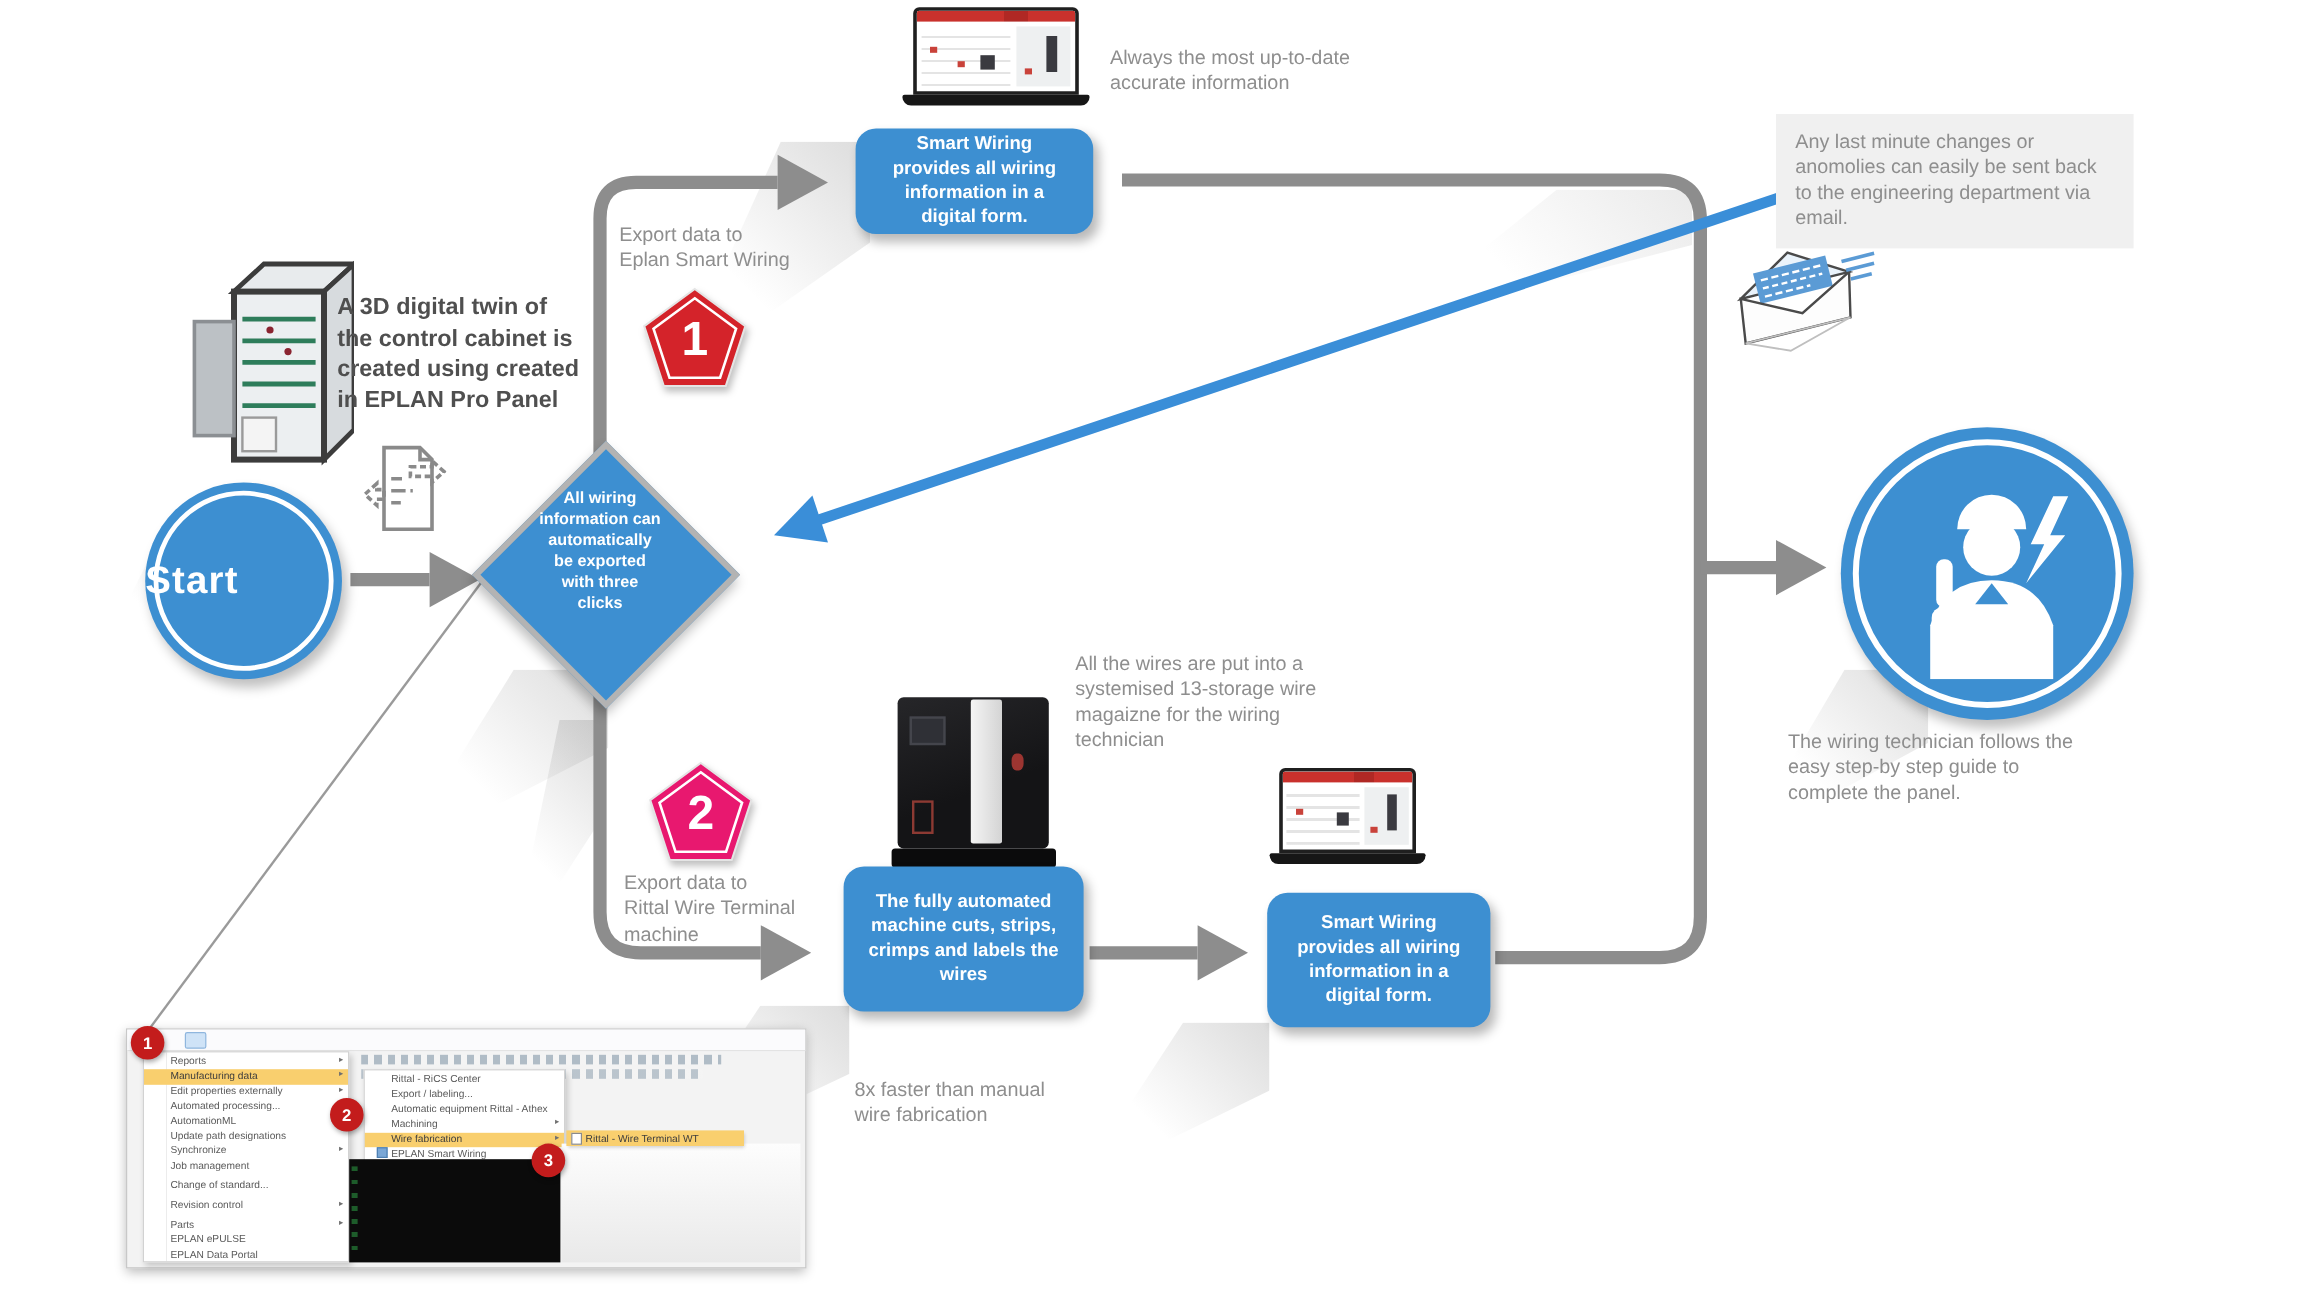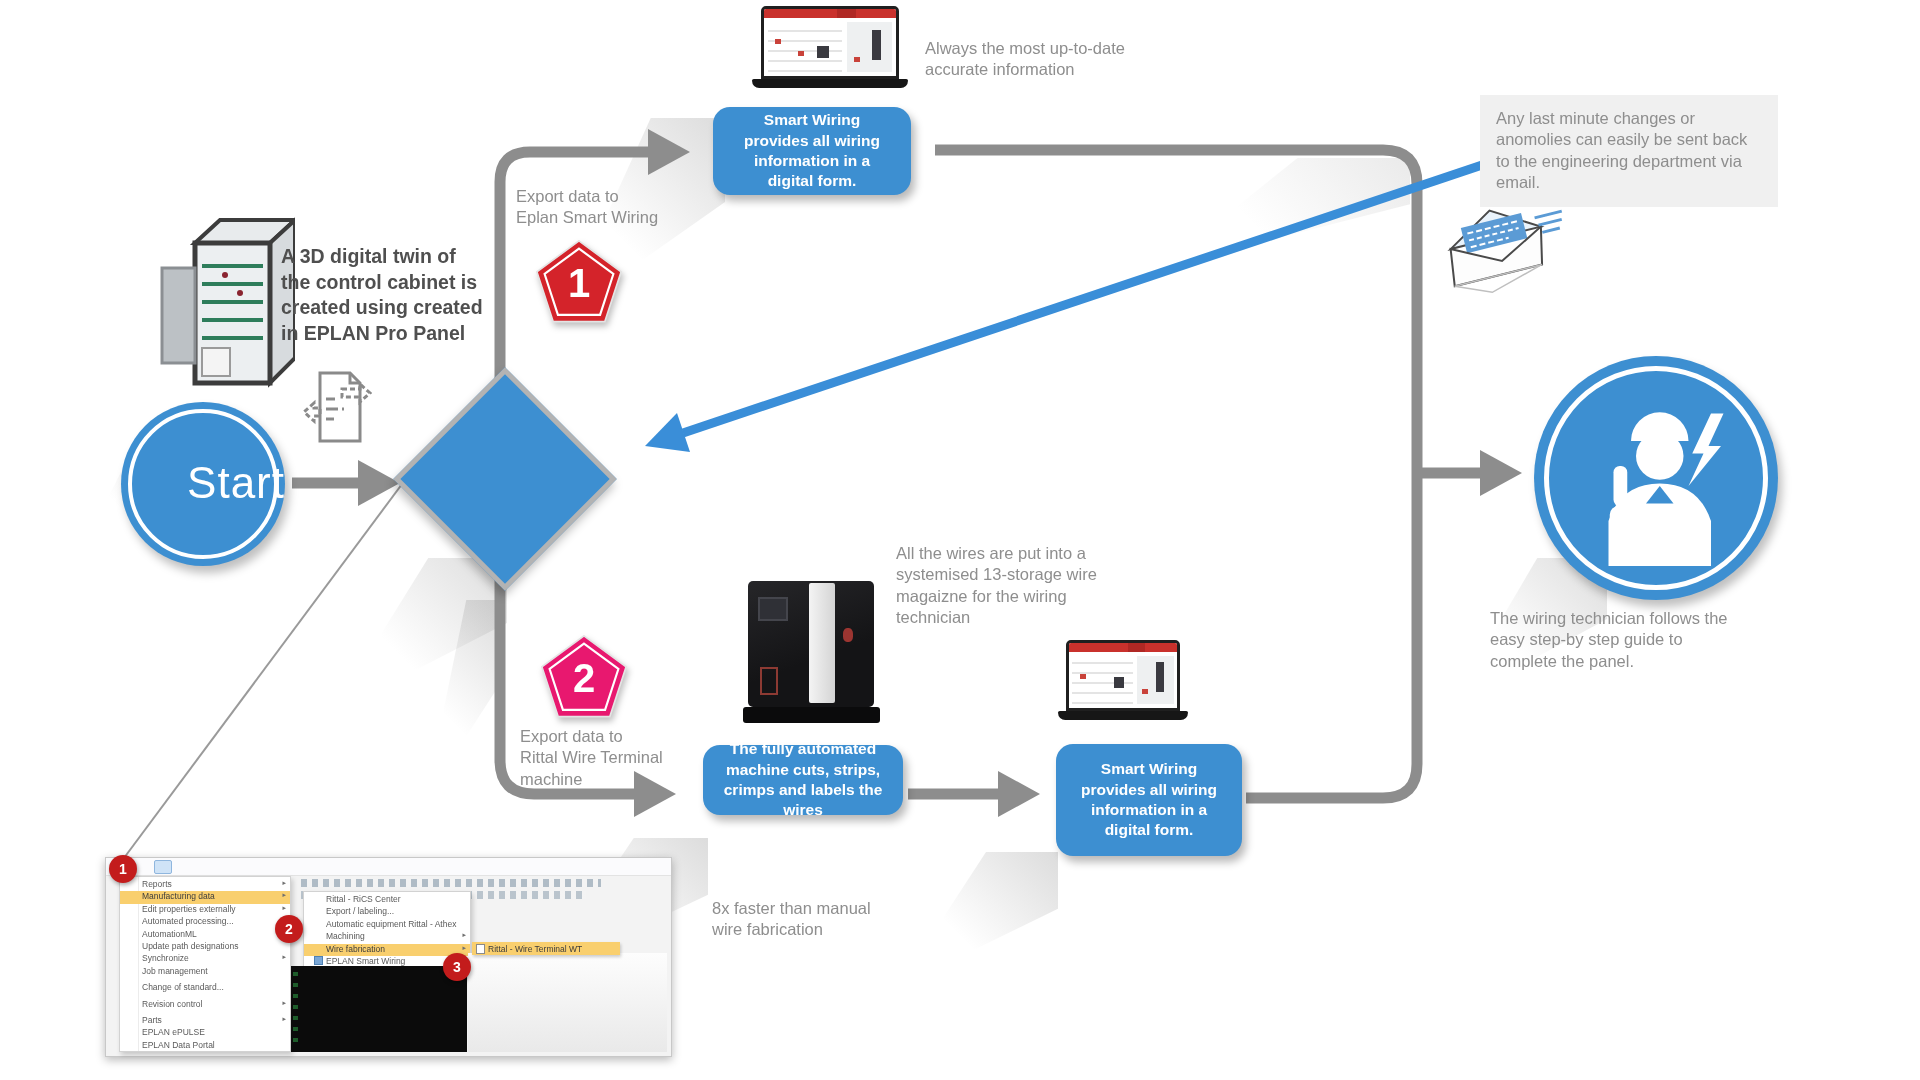--- a/index.html
+++ b/index.html
@@ -156,24 +156,30 @@
       <line x1="28" y1="34" x2="40" y2="34" stroke-dasharray="9 4"></line>
       <line x1="28" y1="44" x2="46" y2="44" stroke-dasharray="12 4"></line>
       <line x1="28" y1="54" x2="38" y2="54" stroke-dasharray="8 4"></line>
       <path d="M44 24 H62 l0 -5 10 9 -10 9 0 -5 H44 Z" stroke-dasharray="5 3"></path>
       <path d="M16 38 l-10 9 10 9 0 -5 H22 l0 -8 H16 Z" stroke-dasharray="5 3"></path>
     </g>
   </svg>
 
   <div class="abs circle-blue" style="left:121px;top:402px;width:164px;height:164px;">
     <div class="ring" style="left:7px;top:7px;right:7px;bottom:7px;"></div>
-    <div class="abs" style="left:0;right:0;top:50%;transform:translateY(-52%);text-align:right;color:#fff;font-size:44px;font-weight:normal;letter-spacing:1px;">Start</div>
+    <div class="abs" style="left:0;right:0;top:50%;transform:translateY(-52%);text-align:left;color:#fff;font-size:32px;font-weight:bold;letter-spacing:1px;">Start</div>
   </div>
 
   <div class="abs" id="diamond" style="left:426px;top:400px;"></div>
+  <div class="abs pre" id="diamond-text" style="left:425px;top:406px;width:150px;">All wiring
+information can
+automatically
+be exported
+with three
+clicks</div>
 
   <div class="abs pent" style="left:541px;top:635px;width:86px;height:82px;">
     <svg viewBox="0 0 100 96">
       <polygon points="50,1 99,37 80,95 20,95 1,37" style="fill:var(--pentagon2-pink);stroke:#e4e4e4;stroke-width:2"></polygon>
       <polygon points="50,10 90,39.5 74.5,87 25.5,87 10,39.5" style="fill:none;stroke:#fff;stroke-width:2.5"></polygon>
     </svg>
     <div class="pnum">2</div>
   </div>
   <div class="abs caption pre" style="left:520px;top:726px;">Export data to
 Rittal Wire Terminal
@@ -200,21 +206,21 @@
       <div class="ldot" style="left:10%;top:48%;"></div>
       <div class="ldark" style="left:42%;top:52%;width:10px;height:11px;"></div>
       <div class="lright">
         <div class="ldark" style="left:50%;top:12%;width:8px;height:62%;"></div>
         <div class="ldot" style="left:12%;top:68%;"></div>
       </div>
     </div>
     <div class="lbase"></div>
   </div>
 
-  <div class="abs bluebox pre" style="left:703px;top:745px;width:200px;height:70px;">The fully automated
+  <div class="abs bluebox pre" style="left:703px;top:722px;width:200px;height:121px;">The fully automated
 machine cuts, strips,
 crimps and labels the
 wires</div>
   <div class="abs caption pre" style="left:712px;top:898px;width:220px;">8x faster than manual
 wire fabrication</div>
 
   <div class="abs bluebox pre" style="left:1056px;top:744px;width:186px;height:112px;">Smart Wiring
 provides all wiring
 information in a
 digital form.</div>

